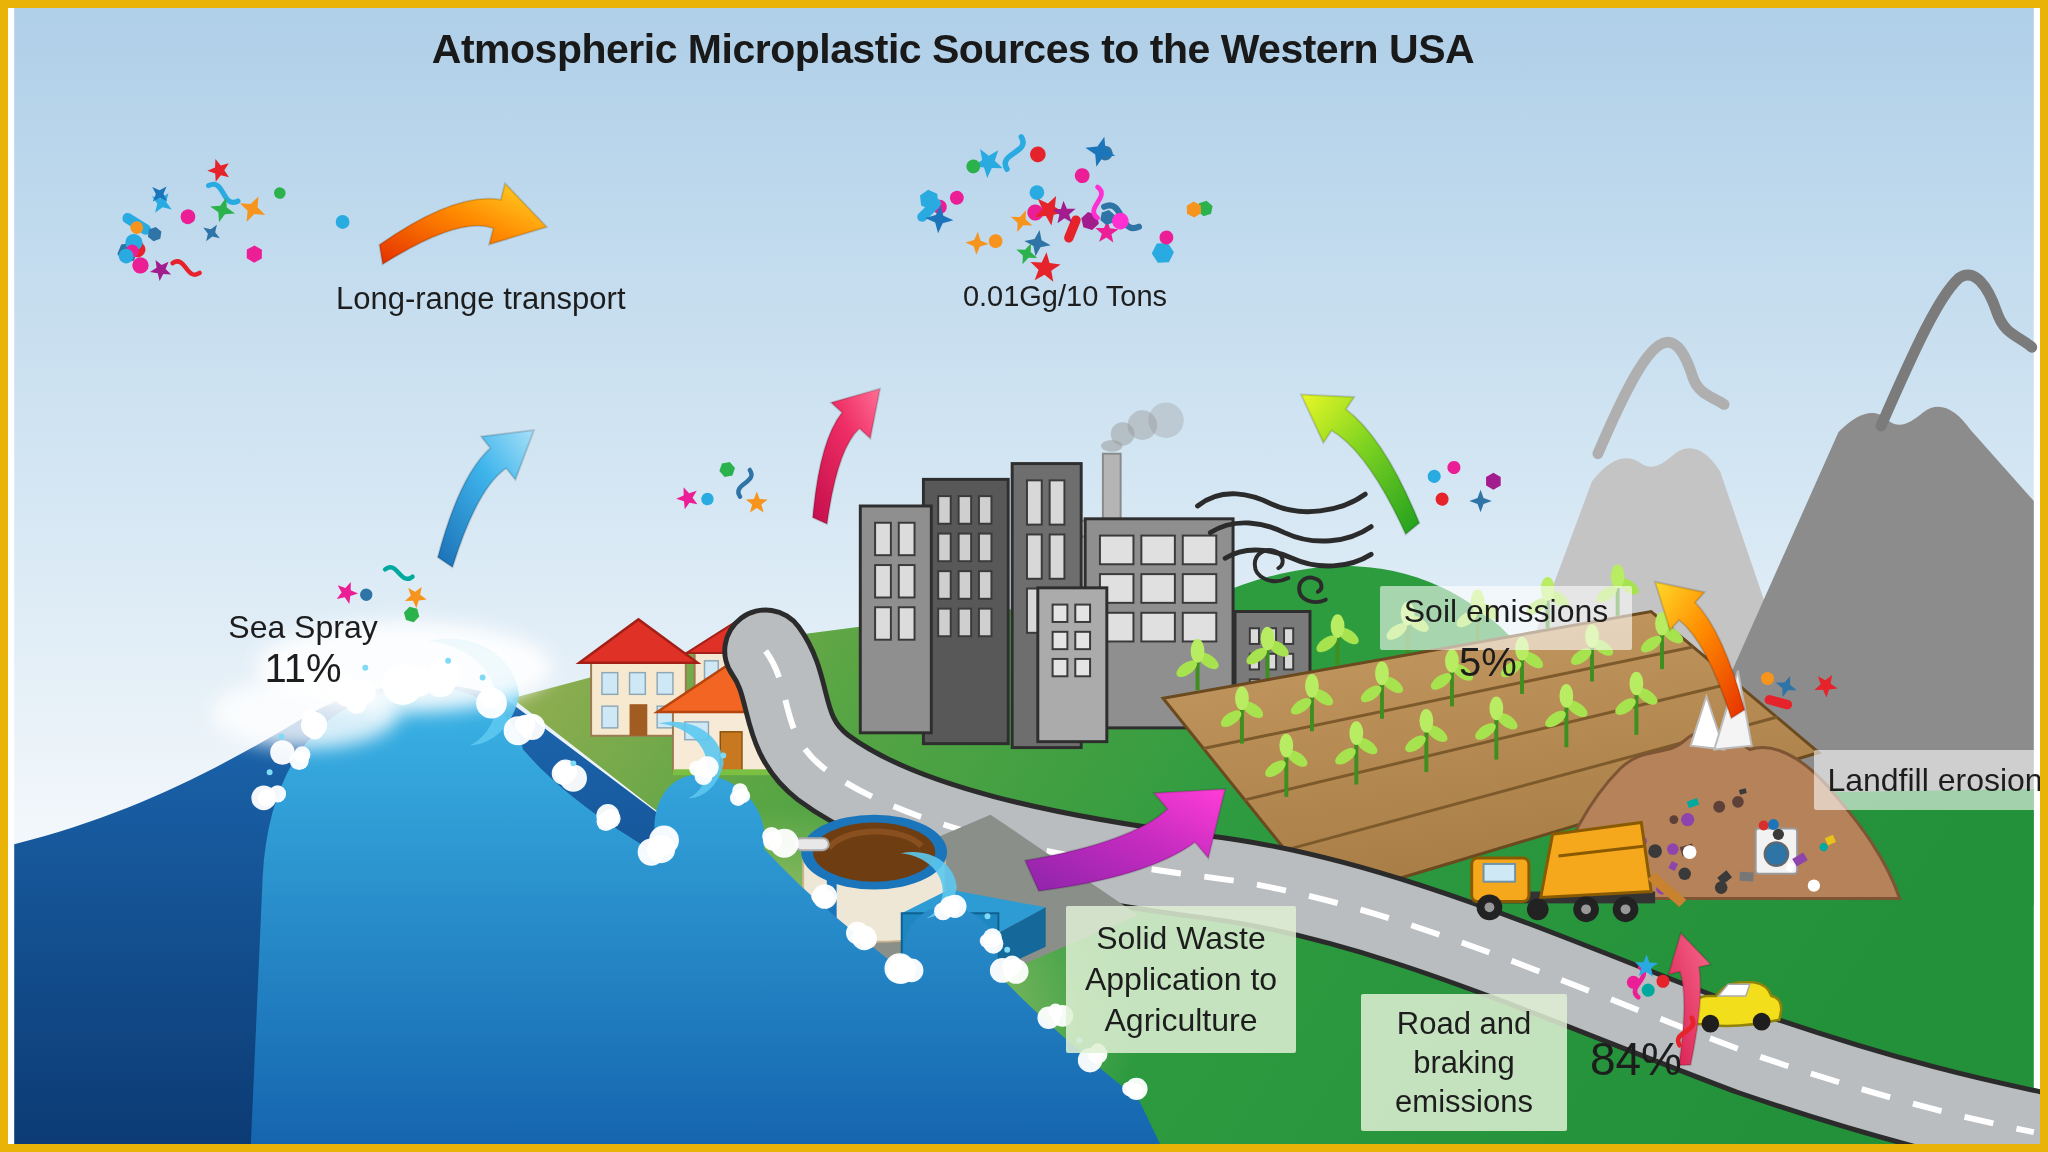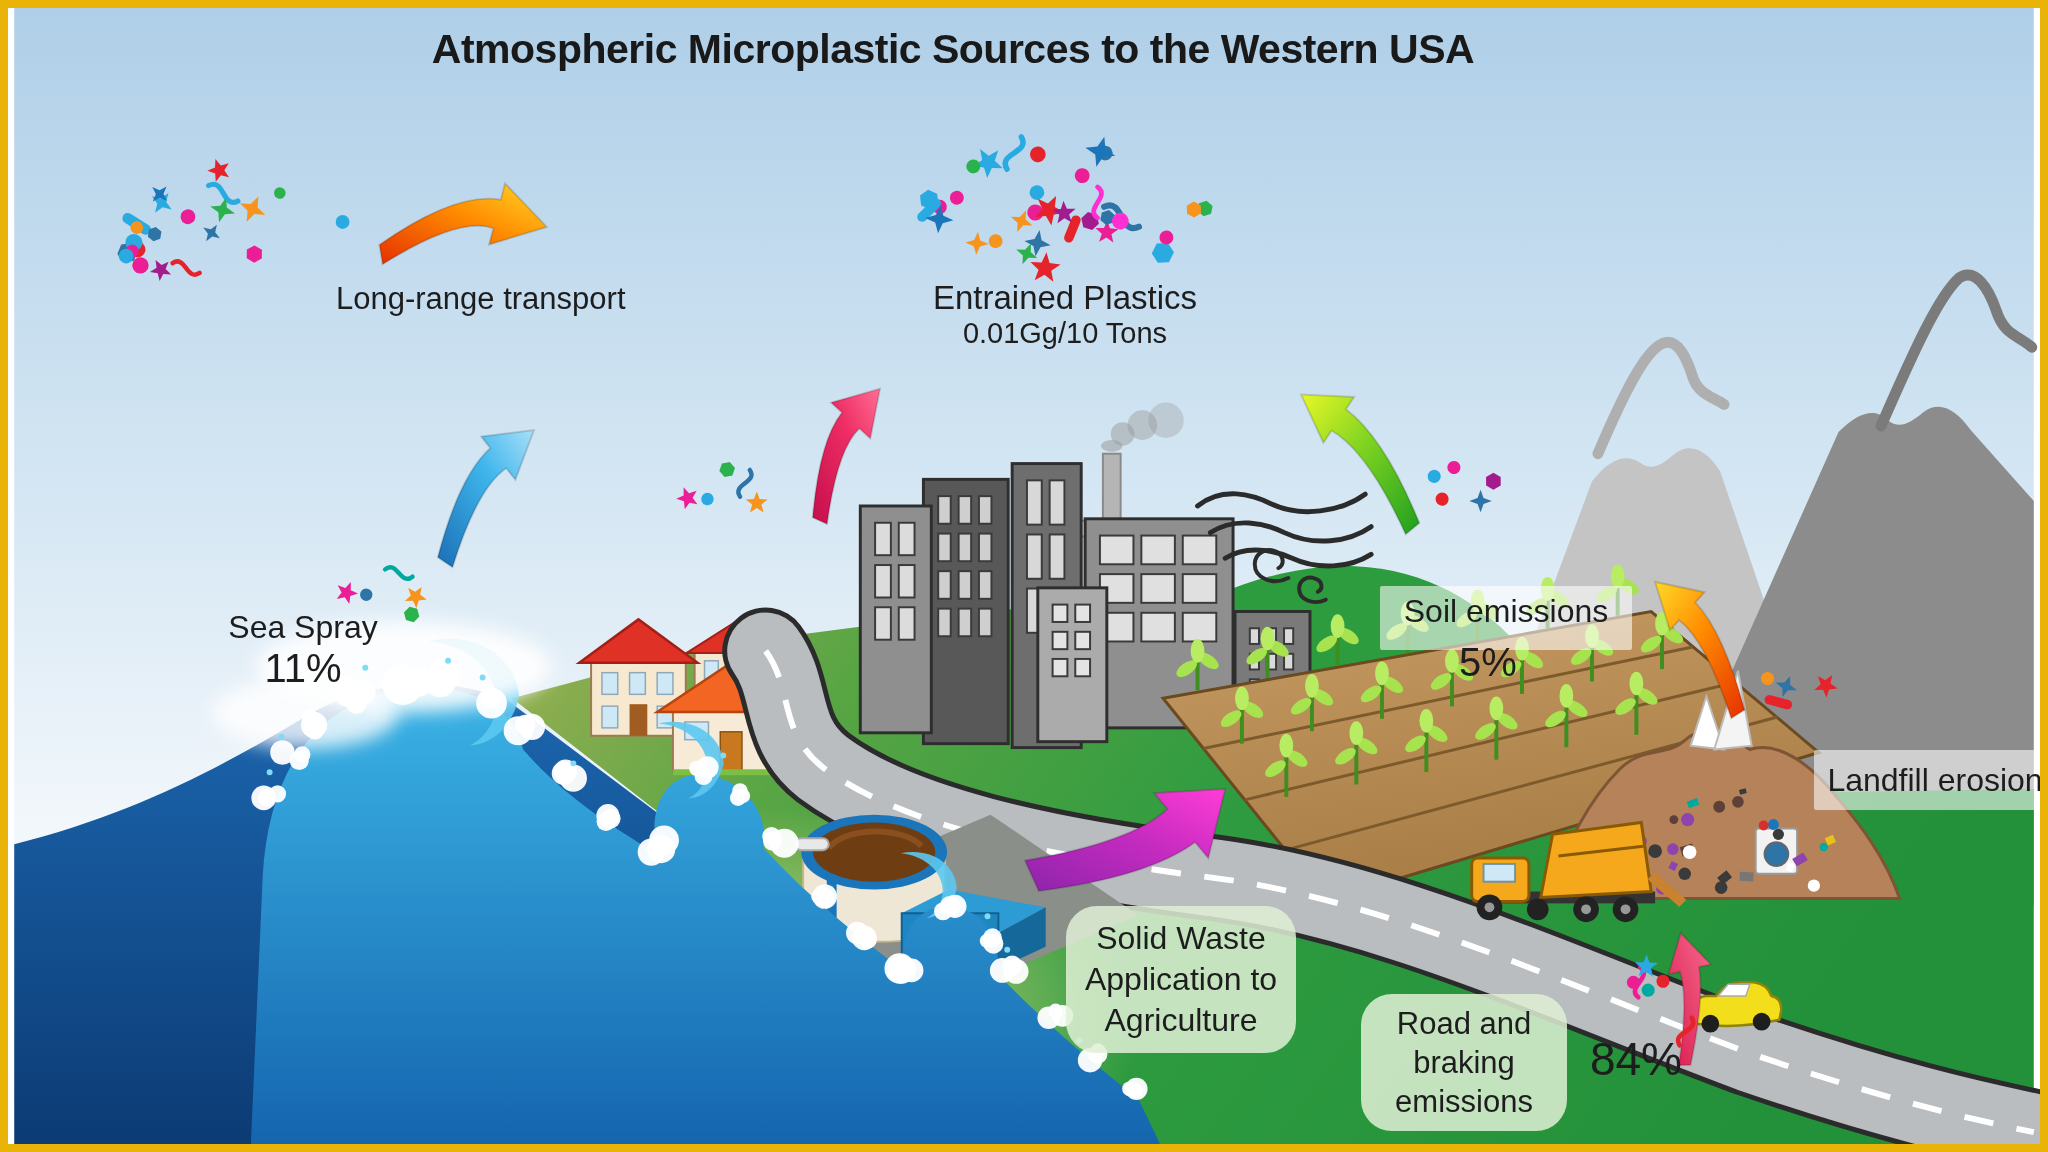--- a/index.html
+++ b/index.html
@@ -17,21 +17,21 @@
     color:#1d1d1d;
     text-align:center;
     line-height:1.12;
     white-space:nowrap;
   }
   .lbl .l{display:block;}
   .box{
     border-radius:2px;
   }
   .bg-white{background:rgba(255,255,255,0.58);}
-  .bg-green{background:rgba(223,240,213,0.85);border-radius:31px;}
+  .bg-green{background:rgba(223,240,213,0.85);}
   #title{
     position:absolute;left:340px;top:18px;width:1210px;
     font-size:41px;font-weight:bold;color:#191919;
     letter-spacing:-0.5px;text-align:center;white-space:nowrap;
   }
   .fs32{font-size:32px;}
   .fs31{font-size:31px;}
   .fs33{font-size:33px;}
   .fs29{font-size:29px;}
   .fs40{font-size:40px;}
@@ -855,21 +855,20 @@
       </g>
 </svg>
 
 <div id="title">Atmospheric Microplastic Sources to the Western USA</div>
 
 <div class="lbl fs31" style="left:296px;top:274px;width:280px;margin-left:32px;">
   <span class="l">Long-range transport</span>
 </div>
 
 <div class="lbl" style="left:912px;top:272px;width:290px;">
-  <span class="l fs33">Entrained Plastics</span>
   <span class="l fs29">0.01Gg/10 Tons</span>
 </div>
 
 <div class="lbl" style="left:200px;top:602px;width:190px;">
   <span class="l fs32">Sea Spray</span>
   <span class="l fs40">11%</span>
 </div>
 
 
 <div class="lbl box bg-white fs32" style="left:1372px;top:578px;width:252px;line-height:50px;height:64px;">

